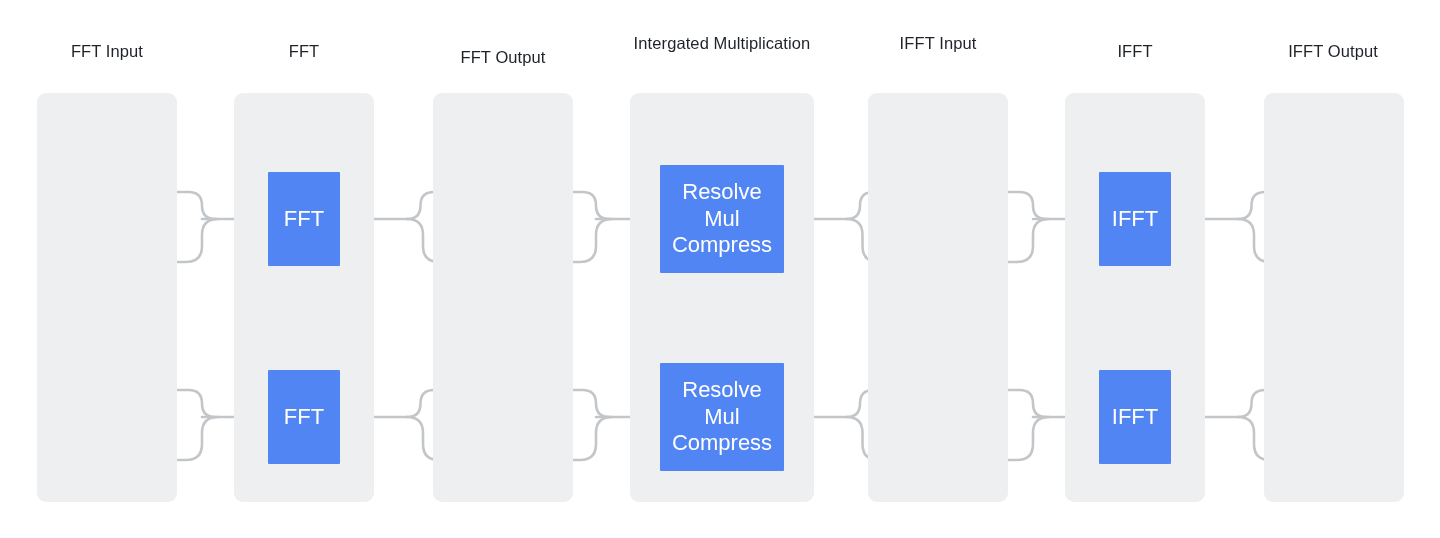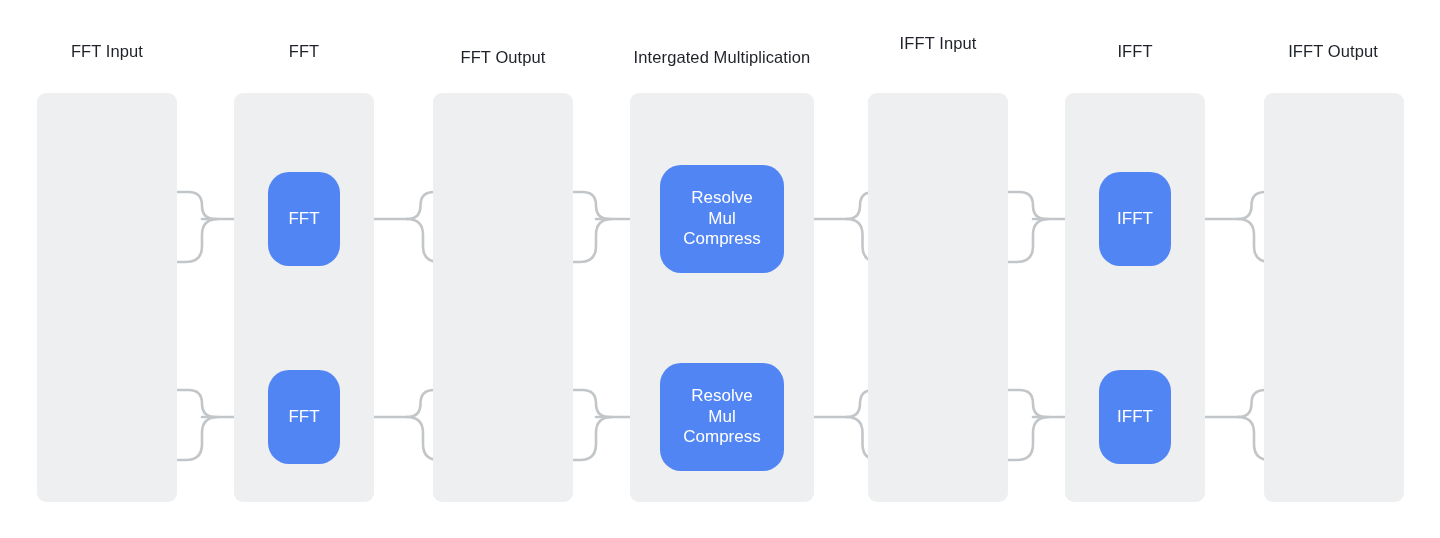--- a/index.html
+++ b/index.html
@@ -57,25 +57,25 @@
     display:flex;align-items:center;justify-content:center;
     font-size:17px;
     color:#1f2329;
     line-height:1;
   }
 
   
   .proc{
     position:absolute;
     background:#5285f4;
-    border-radius:21px;
+    border-radius:1px;
     display:flex;flex-direction:column;
     align-items:center;justify-content:center;
     color:#ffffff;
-    font-size:17px;
+    font-size:22px;
     line-height:1.22;
     text-align:center;
     z-index:3;
   }
   .proc span{display:block;}
 </style>
 </head>
 <body>
 
 <div id="stage">
@@ -123,21 +123,21 @@
         <path d="M 1171 417 H 1238"></path>
         <path d="M 1238 417 Q 1251.5 417 1251.5 403.5 V 403.5 Q 1251.5 390 1265 390 H 1305" marker-end="url(#ah)"></path>
         <path d="M 1238 417 Q 1254 417 1254 433 V 444 Q 1254 460 1270 460 H 1305" marker-end="url(#ah)"></path>
       </g>
   </svg>
 
   <div id="headers">
       <div class="col-head" style="left: -93px; top: 42px; width: 400px;">FFT Input</div>
       <div class="col-head" style="left: 104px; top: 42px; width: 400px;">FFT</div>
       <div class="col-head" style="left: 303px; top: 48px; width: 400px;">FFT Output</div>
-      <div class="col-head" style="left: 522px; top: 48px; width: 400px;">Intergated Multiplication</div>
+      <div class="col-head" style="left: 522px; top: 34px; width: 400px;">Intergated Multiplication</div>
       <div class="col-head" style="left: 738px; top: 34px; width: 400px;">IFFT Input</div>
       <div class="col-head" style="left: 935px; top: 42px; width: 400px;">IFFT</div>
       <div class="col-head" style="left: 1133px; top: 42px; width: 400px;">IFFT Output</div>
     </div>
   <div id="columns">
       <div class="panel" style="left: 37px; width: 140px; top: 93px; height: 409px;"></div>
       <div class="group-label" style="left: 37px; width: 140px; top: 124px;">z1</div>
       <div class="slot" style="left: 69px; top: 159px; width: 76px; height: 136px;"></div>
       <div class="cell" style="left: 78px; top: 168px; width: 58px; height: 48px;">a</div>
       <div class="cell" style="left: 78px; top: 238px; width: 58px; height: 48px;">r</div>

